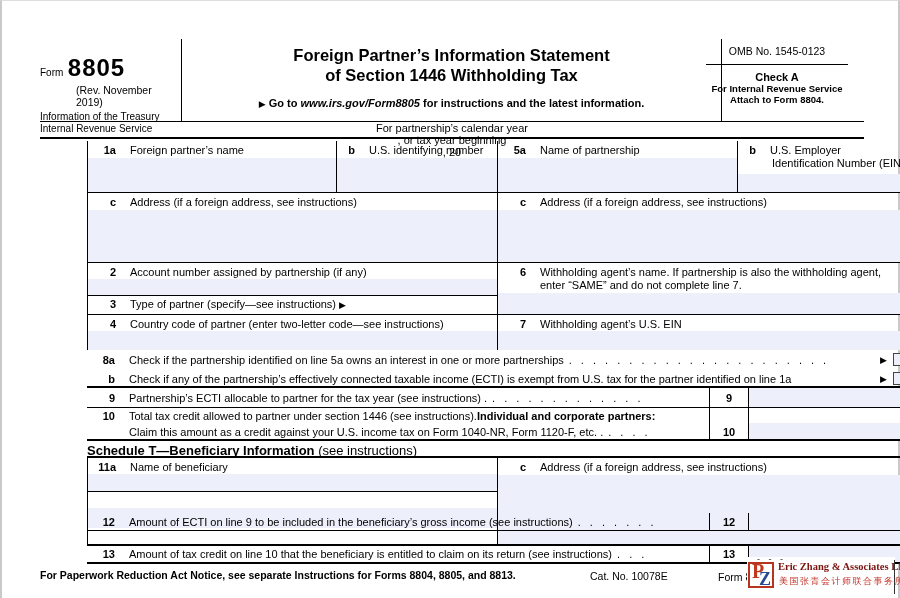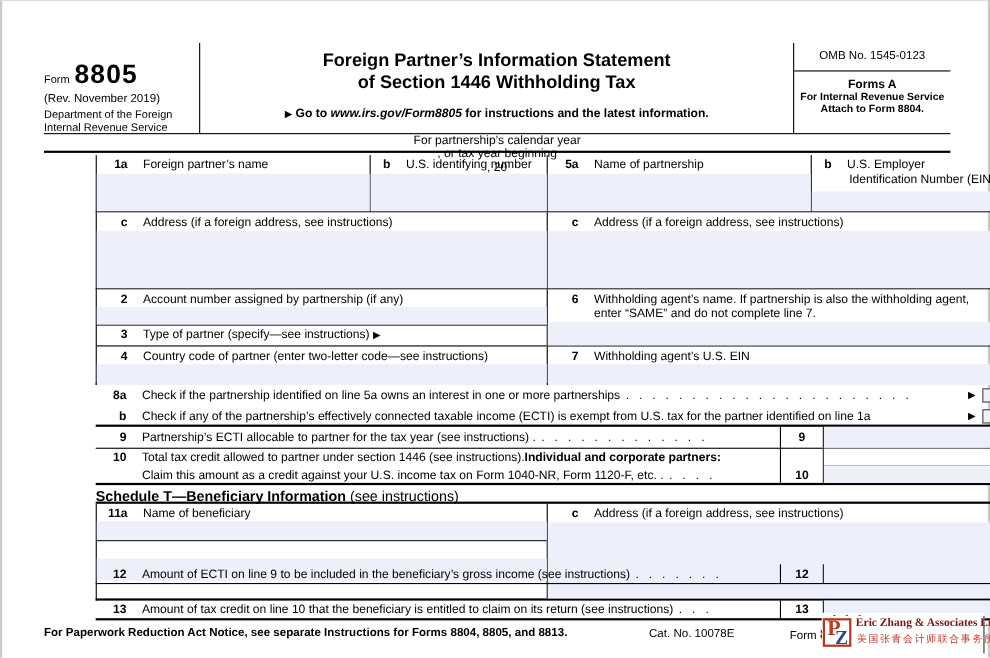--- a/index.html
+++ b/index.html
@@ -6,27 +6,27 @@
   html,body { width:900px; height:598px; background:#fff; }
   body { font-family:"Liberation Sans","DejaVu Sans",sans-serif; color:#000; position:relative; overflow:hidden; }
   .page { position:absolute; inset:0; background:#fff;
           border-left:2px solid #c9c9c9; border-right:2px solid #c9c9c9; border-top:1px solid #dedede; }
   .abs { position:absolute; }
 
   
   .hdr-left { left:38px; top:38px; width:142px; height:82px; border-right:1px solid #000; padding-top:16px; }
   .form-word { font-size:10px; }
   .form-num { font-size:24px; font-weight:bold; letter-spacing:1px; line-height:26px; }
-  .rev { font-size:10.5px; margin-top:3px; }
+  .rev { font-size:10.5px; margin-top:3px;margin-left:36px; }
   .dept { font-size:10px; line-height:11.5px; margin-top:3px; }
   .hdr-mid { left:180px; top:38px; width:540px; height:82px; border-right:1px solid #000; text-align:center; padding-top:6px; }
   .title { font-size:16.5px; font-weight:bold; line-height:20px; }
   .goto { font-size:11px; font-weight:bold; margin-top:12px; }
   .goto .url { font-style:italic; }
-  .hdr-right { left:720px; top:38px; width:142px; height:82px; text-align:center; }
+  .hdr-right { left:704px; top:38px; width:142px; height:82px; text-align:center; }
   .omb { font-size:10.5px; padding:6px 0 7px 0; border-bottom:1px solid #000; }
   .copy { font-size:11px; font-weight:bold; margin-top:6px; }
   .copy-sub { font-size:9.5px; font-weight:bold; line-height:11px; }
 
   
   .fld { background:#edf0fb; }
 
   
   .year-row { left:38px; top:120px; width:824px; height:18px; border-top:1px solid #000; border-bottom:2px solid #000;
               display:flex; align-items:center; font-size:11px;flex-direction:column; }
@@ -80,38 +80,38 @@
 </head>
 <body>
 
 <div class="page">
 
   <div class="abs hdr-left">
     <span class="form-word">Form</span>
     <span class="form-num">8805</span>
     <div class="rev">(Rev. November  2019)</div>
     <div class="dept">
-      <div>Department of the Foreign</div>
+      <div>Information of the Treasury</div>
       <div>Internal Revenue Service</div>
     </div>
   </div>
 
   <div class="abs hdr-mid">
     <div class="title">
       <div>Foreign Partner’s Information Statement</div>
       <div>of Section 1446 Withholding Tax</div>
     </div>
     <div class="goto">
       <span class="arrow">▶</span><span> Go to </span><span class="url">www.irs.gov/Form8805</span><span> for instructions and the latest information.</span>
     </div>
   </div>
 
   <div class="abs hdr-right">
     <div class="omb">OMB No. 1545-0123</div>
-    <div class="copy">Forms A</div>
+    <div class="copy">Check A</div>
     <div class="copy-sub">For Internal Revenue Service</div>
     <div class="copy-sub">Attach to Form 8804.</div>
   </div>
 
   <div class="abs year-row">
     <span>For partnership’s calendar year</span>
     <span class="fld yf1"></span>
     <span>, or tax year beginning</span>
     <span class="fld yf2"></span>
     <span>, 20</span>

